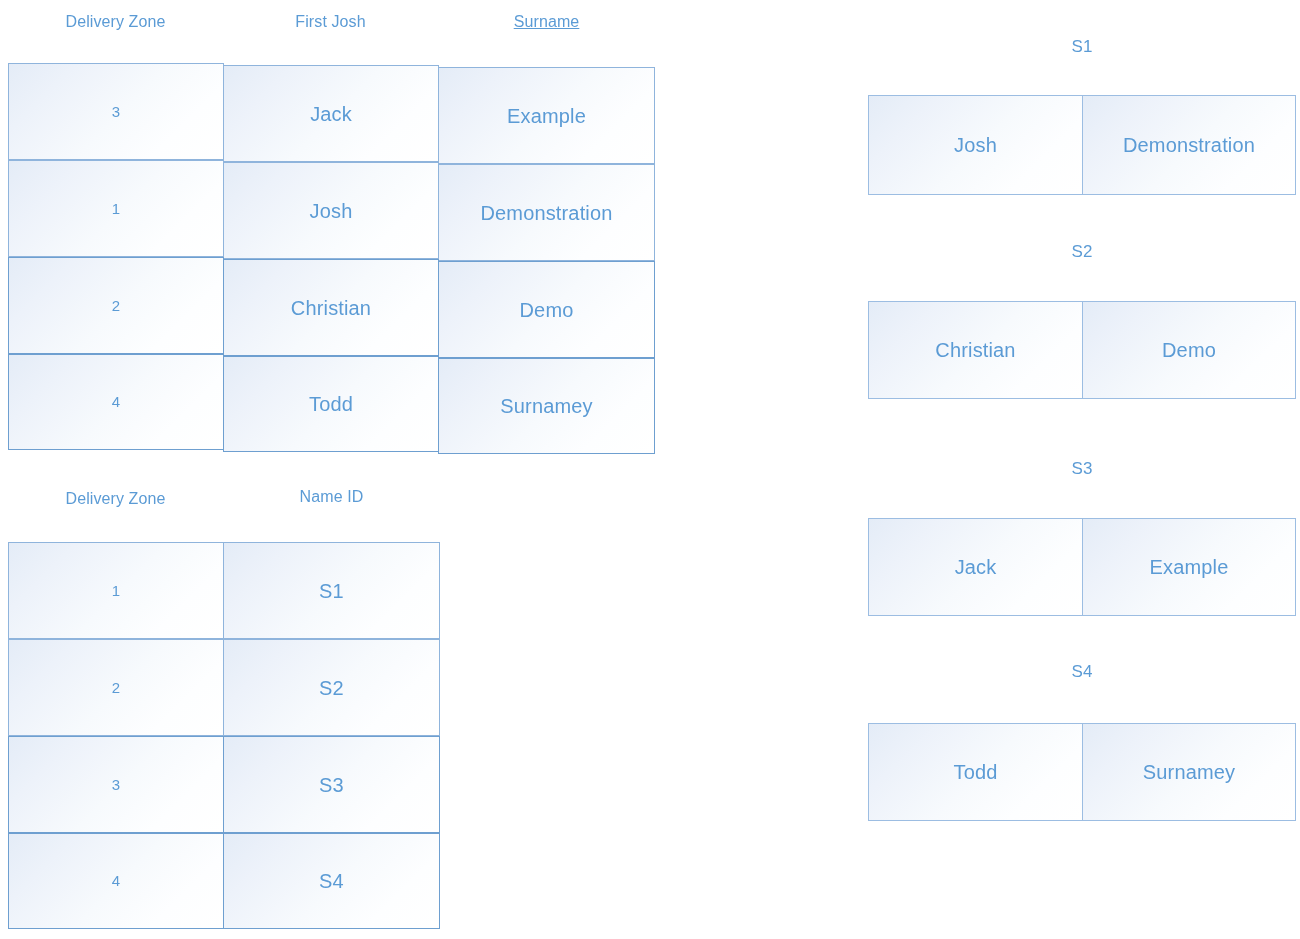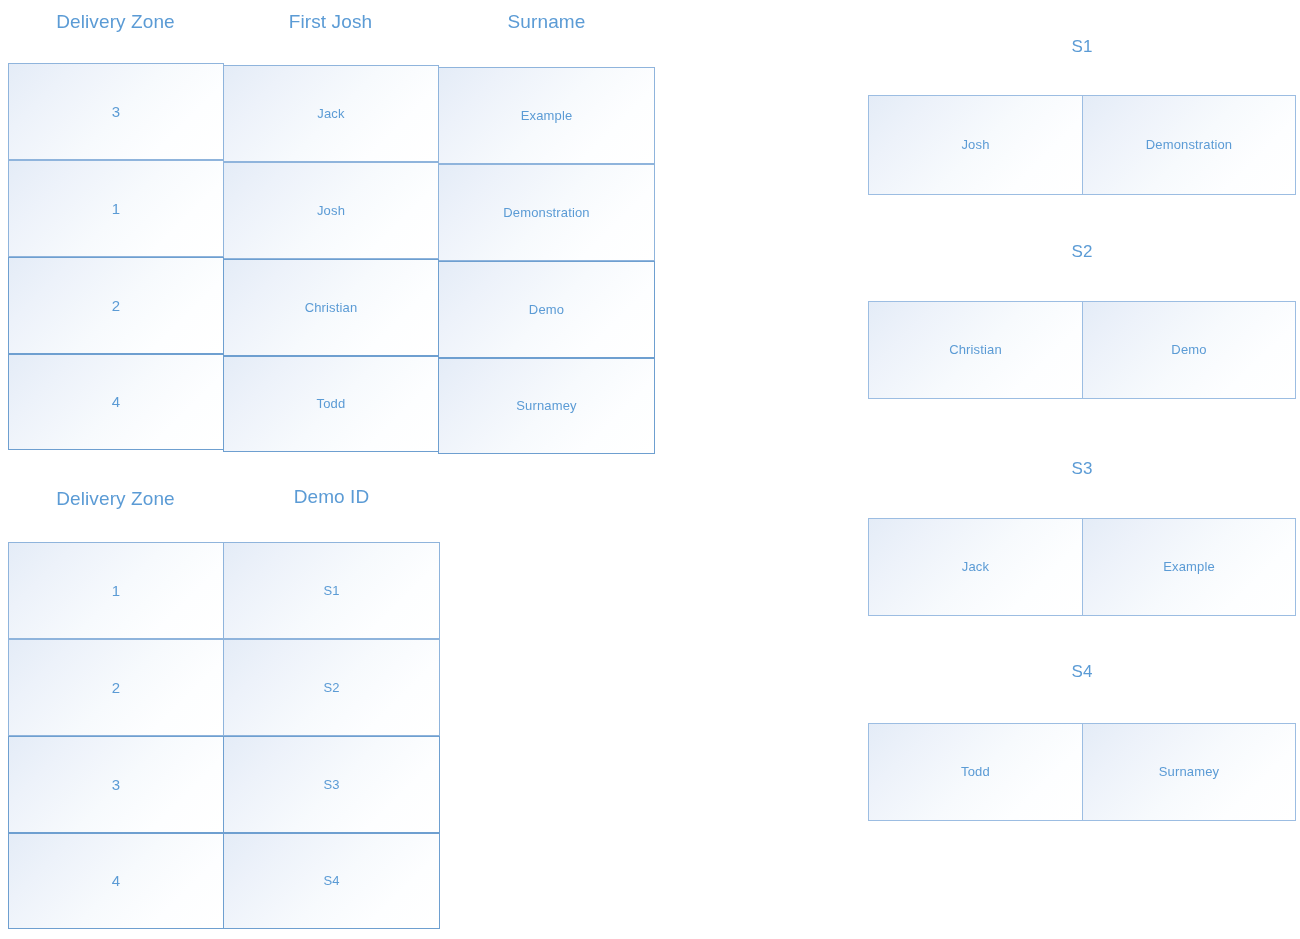--- a/index.html
+++ b/index.html
@@ -13,21 +13,21 @@
     position: relative;
     overflow: hidden;
     font-family: "Liberation Sans", sans-serif;
   }
 
   
   .col-header {
     position: absolute;
     text-align: center;
     color: #5B9BD5;
-    font-size: 19px;
+    font-size: 16px;
     font-weight: 400;
     letter-spacing: 0.1px;
     white-space: nowrap;
     line-height: 24px;
   }
 
   .shard-title {
     position: absolute;
     text-align: center;
     color: #5B9BD5;
@@ -45,21 +45,21 @@
     background-image: linear-gradient(135deg,
                       #E4ECF7 0%,
                       #EDF2FA 22%,
                       #F7FAFD 52%,
                       #FDFEFF 76%,
                       #FFFFFF 100%);
     display: flex;
     align-items: center;
     justify-content: center;
     color: #5B9BD5;
-    font-size: 13px;
+    font-size: 20px;
     font-weight: 400;
     letter-spacing: 0.15px;
     line-height: 18px;
   }
 
   .cell.dark-edge {
     border-color: #6E9FD0;
   }
 
   
@@ -69,21 +69,21 @@
 
   .cell.num { font-size: 15px; }
 </style>
 </head>
 <body>
 
 <div>
 
   <div class="col-header" style="left:8px;  top:10px; width:215px;">Delivery Zone</div>
   <div class="col-header" style="left:223px; top:10px; width:215px;">First Josh</div>
-  <div class="col-header" style="left:438px; top:10px; width:217px;">Surname</div>
+  <div class="col-header" style="left:438px; top:10px; width:217px;text-decoration:underline;">Surname</div>
 
   <div class="cell num" style="left:8px;   top:63px;  width:216px; height:97px;">3</div>
   <div class="cell" style="left:223px; top:65px;  width:216px; height:97px;">Jack</div>
   <div class="cell" style="left:438px; top:67px;  width:217px; height:97px;">Example</div>
 
   <div class="cell num" style="left:8px;   top:160px; width:216px; height:97px;">1</div>
   <div class="cell" style="left:223px; top:162px; width:216px; height:97px;">Josh</div>
   <div class="cell" style="left:438px; top:164px; width:217px; height:97px;">Demonstration</div>
 
   <div class="cell num dark-edge" style="left:8px;   top:257px; width:216px; height:97px;">2</div>
@@ -91,21 +91,21 @@
   <div class="cell dark-edge" style="left:438px; top:261px; width:217px; height:97px;">Demo</div>
 
   <div class="cell num dark-edge" style="left:8px;   top:354px; width:216px; height:96px;">4</div>
   <div class="cell dark-edge" style="left:223px; top:356px; width:216px; height:96px;">Todd</div>
   <div class="cell dark-edge" style="left:438px; top:358px; width:217px; height:96px;">Surnamey</div>
 </div>
 
 <div>
 
   <div class="col-header" style="left:8px;   top:487px; width:215px;">Delivery Zone</div>
-  <div class="col-header" style="left:223px; top:485px; width:217px;">Demo ID</div>
+  <div class="col-header" style="left:223px; top:485px; width:217px;">Name ID</div>
 
   <div class="cell num" style="left:8px;   top:542px; width:216px; height:97px;">1</div>
   <div class="cell" style="left:223px; top:542px; width:217px; height:97px;">S1</div>
 
   <div class="cell num" style="left:8px;   top:639px; width:216px; height:97px;">2</div>
   <div class="cell" style="left:223px; top:639px; width:217px; height:97px;">S2</div>
 
   <div class="cell num dark-edge" style="left:8px;   top:736px; width:216px; height:97px;">3</div>
   <div class="cell dark-edge" style="left:223px; top:736px; width:217px; height:97px;">S3</div>
 

